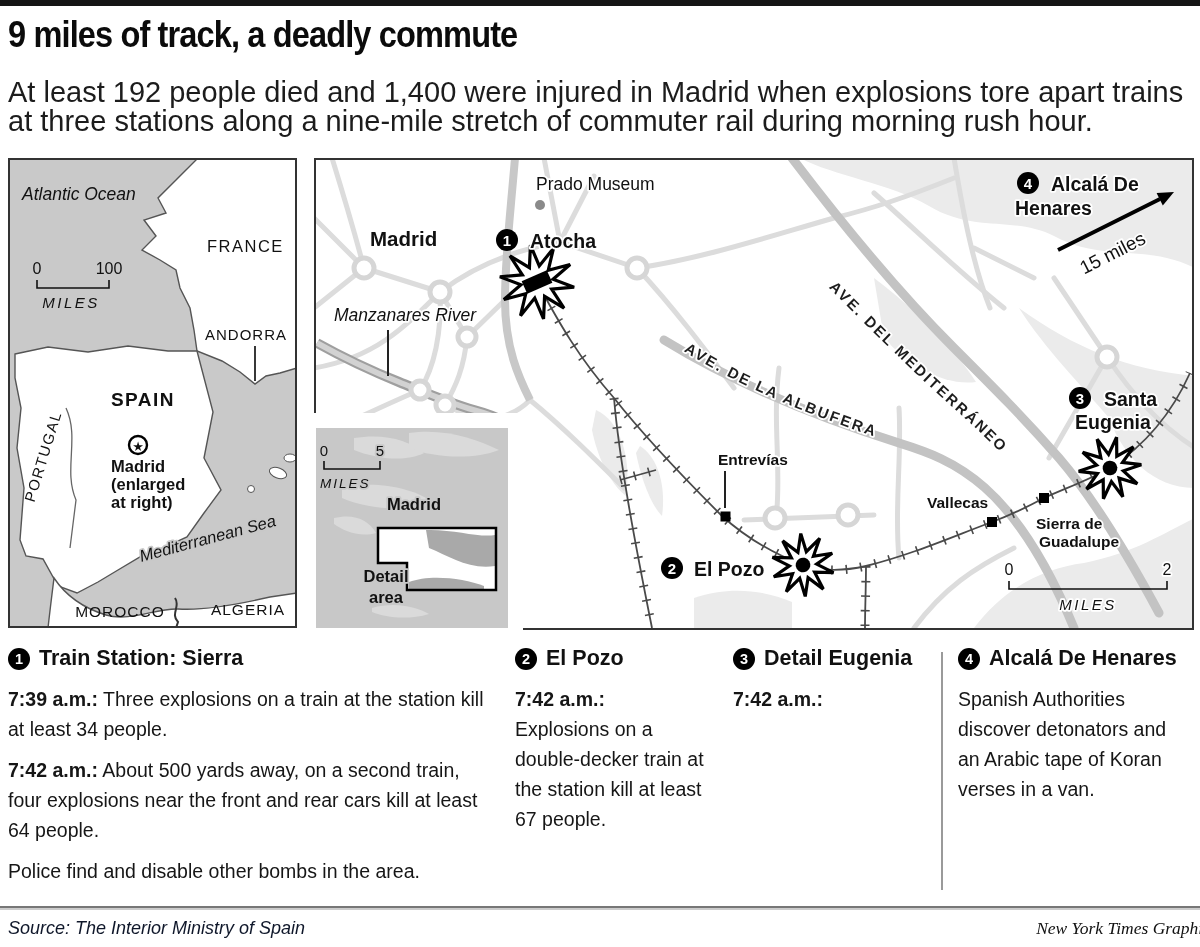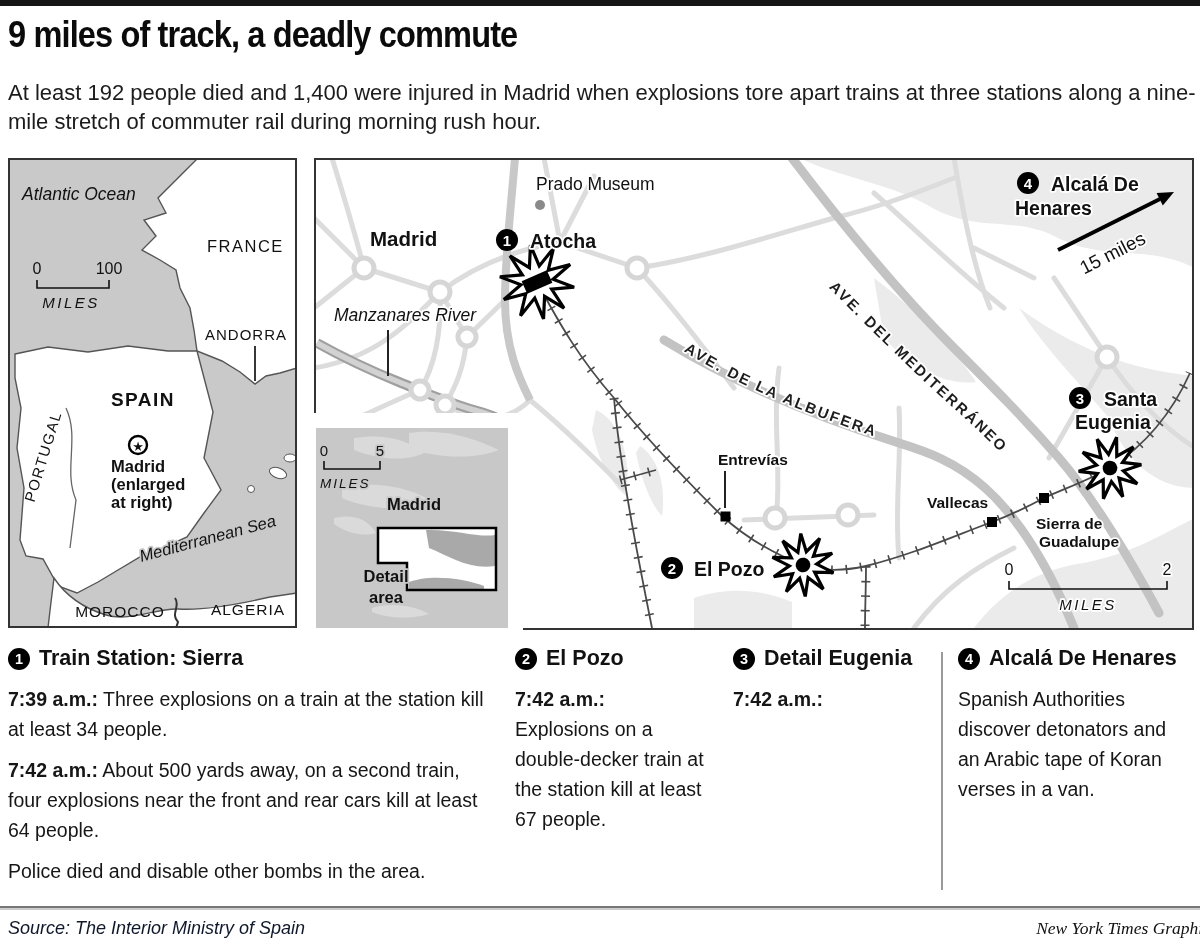--- a/index.html
+++ b/index.html
@@ -1,21 +1,21 @@
 <!DOCTYPE html>
 <html><head>
 <meta charset="utf-8">
 <style>
   html,body{margin:0;padding:0;background:#fff;}
   .page{position:relative;width:1200px;height:947px;background:#fff;overflow:hidden;
         font-family:"Liberation Sans",sans-serif;color:#111;padding-left:16px;}
   .topbar{position:absolute;left:0;top:0;width:1200px;height:6px;background:#151515;}
   .title{position:absolute;left:8px;top:14px;font-size:37px;font-weight:bold;letter-spacing:-1px;
          transform:scaleX(.88);transform-origin:left top;white-space:nowrap;color:#0b0b0b;}
-  .subtitle{position:absolute;left:8px;top:78px;width:1188px;font-size:22px;line-height:29px;color:#1c1c1c;}
+  .subtitle{position:absolute;left:8px;top:78px;width:1188px;font-size:29px;line-height:29px;color:#1c1c1c;}
   .map{position:absolute;}
   svg text{font-family:"Liberation Sans",sans-serif;fill:#111;}
   .hl{paint-order:stroke;stroke:#fff;stroke-width:3.5px;stroke-linejoin:round;}
   .hlg{paint-order:stroke;stroke:#c8c8c8;stroke-width:3.5px;stroke-linejoin:round;}
   .b{font-weight:bold;}
   .i{font-style:italic;}
   .road{fill:none;stroke:#dcdcdc;stroke-width:5;stroke-linecap:round;}
   .ave{fill:none;stroke:#c3c3c3;stroke-width:9;stroke-linecap:round;}
   .ring{fill:#fff;stroke:#d6d6d6;stroke-width:5;}
   .urban{fill:#ebebeb;}
@@ -286,21 +286,21 @@
       <text class="b hlg" x="100" y="352" font-size="16.5" text-anchor="middle">Madrid</text>
       <text class="b hlg" x="72" y="424" font-size="16.5" text-anchor="middle">Detail</text>
       <text class="b hlg" x="72" y="445" font-size="16.5" text-anchor="middle">area</text>
     </g>
   </svg>
 
   <div class="col" style="left:8px;width:478px;">
     <h3><span class="badge">1</span><span>Train Station: Sierra</span></h3>
     <p><span class="time">7:39 a.m.:</span><span> Three explosions on a train at the station kill at least 34 people.</span></p>
     <p><span class="time">7:42 a.m.:</span><span> About 500 yards away, on a second train, four explosions near the front and rear cars kill at least 64 people.</span></p>
-    <p><span>Police died and disable other bombs in the area.</span></p>
+    <p><span>Police find and disable other bombs in the area.</span></p>
   </div>
 
   <div class="col stacked" style="left:515px;width:198px;">
     <h3><span class="badge">2</span><span>El Pozo</span></h3>
     <p><span class="time">7:42 a.m.:</span><span>Explosions on a double-decker train at the station kill at least 67 people.</span></p>
   </div>
 
   <div class="col stacked" style="left:733px;width:205px;">
     <h3><span class="badge">3</span><span>Detail Eugenia</span></h3>
     <p><span class="time">7:42 a.m.:</span></p>

